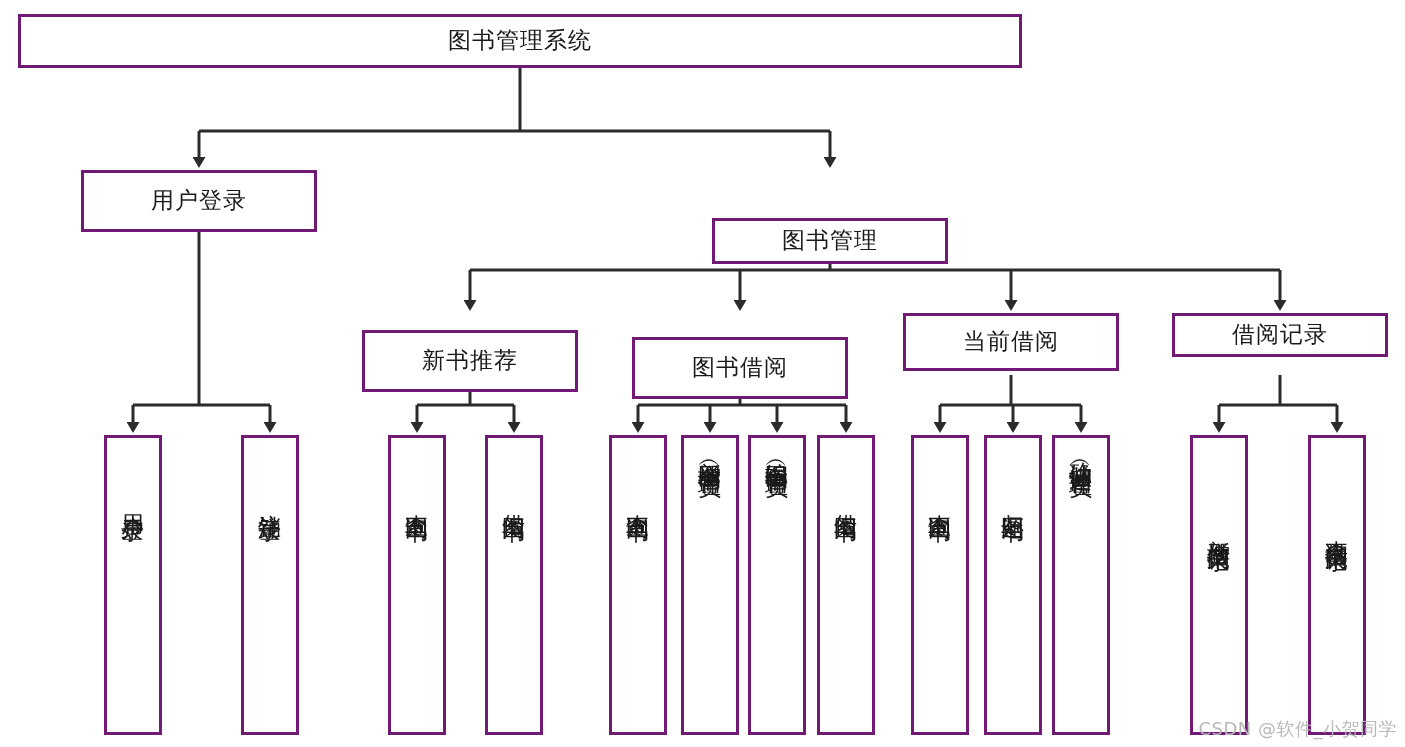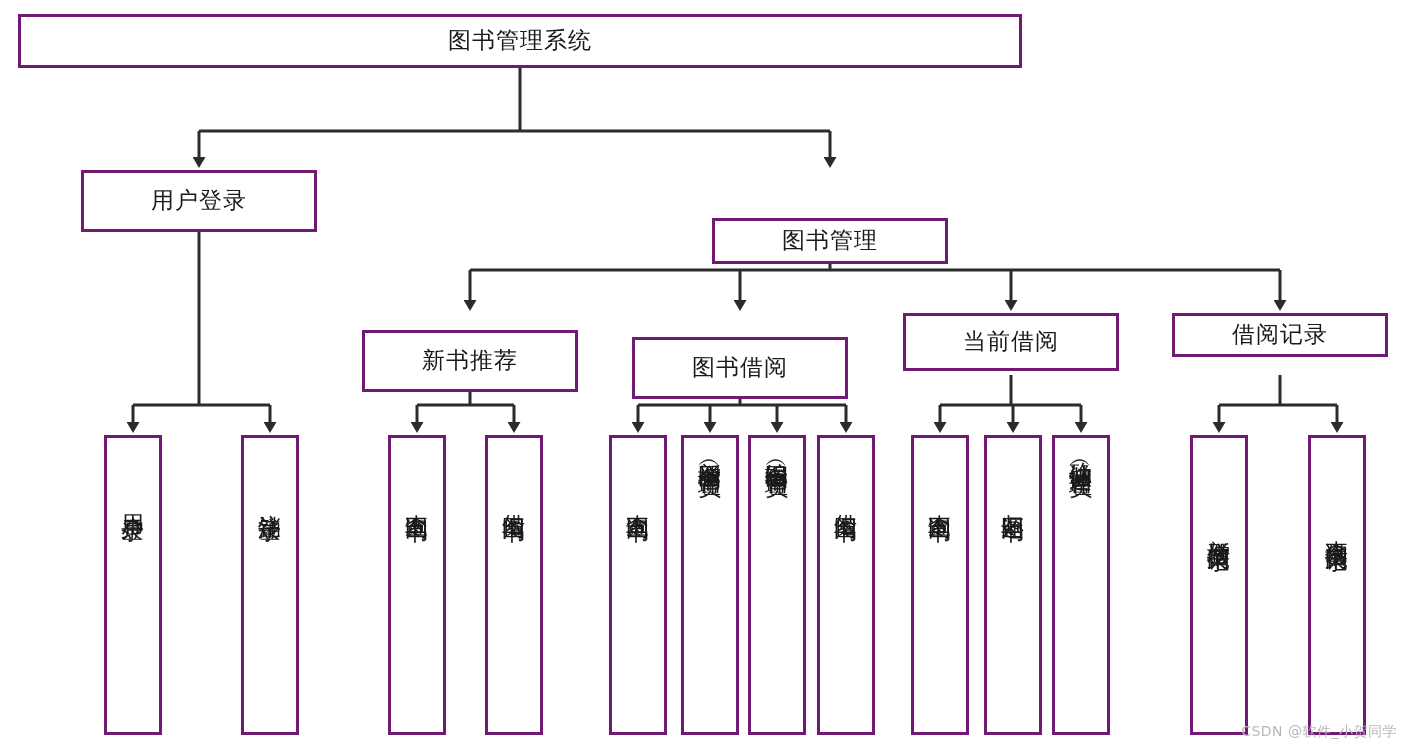--- a/index.html
+++ b/index.html
@@ -53,21 +53,21 @@
   .node.v.mid .label {
     margin-top: 52px;
   }
   .node.v.midsm .label {
     margin-top: 78px;
   }
   .watermark {
     position: absolute;
     right: 8px;
     bottom: 6px;
-    font-size: 14px;
+    font-size: 18px;
     color: #b9b9b9;
     letter-spacing: 0.5px;
     white-space: nowrap;
   }
 </style>
 </head>
 <body>
 
 <div id="canvas">
 

